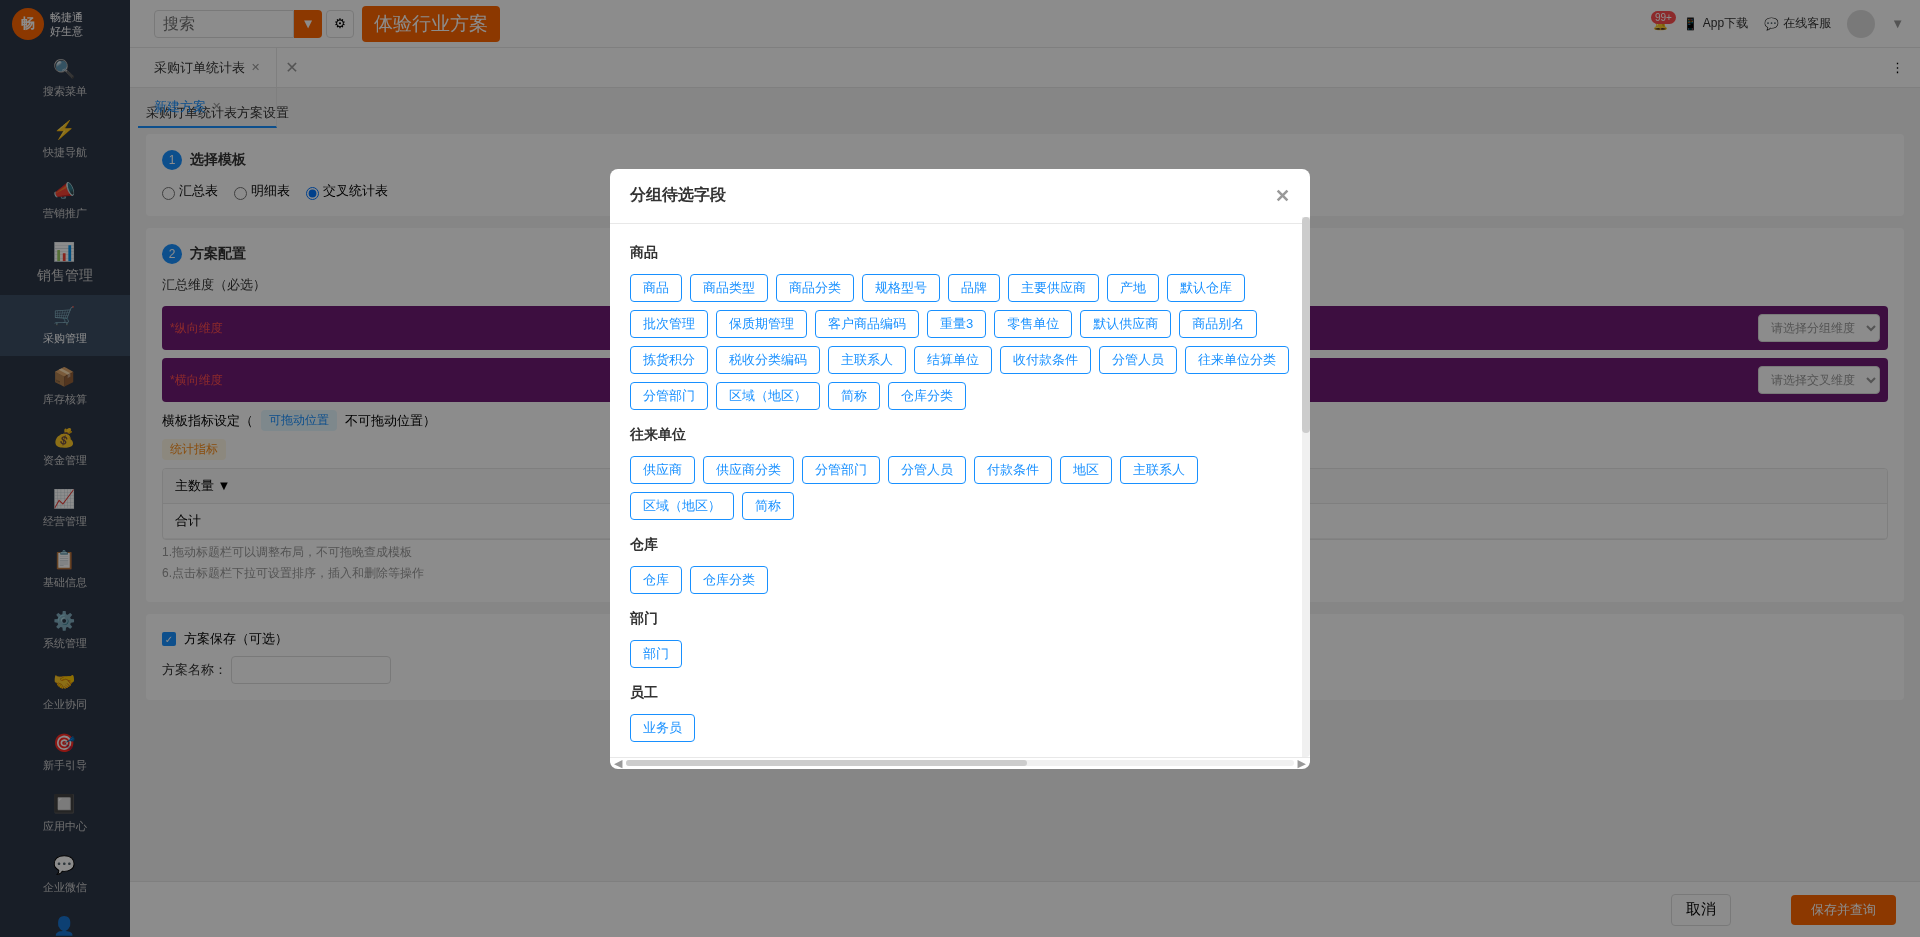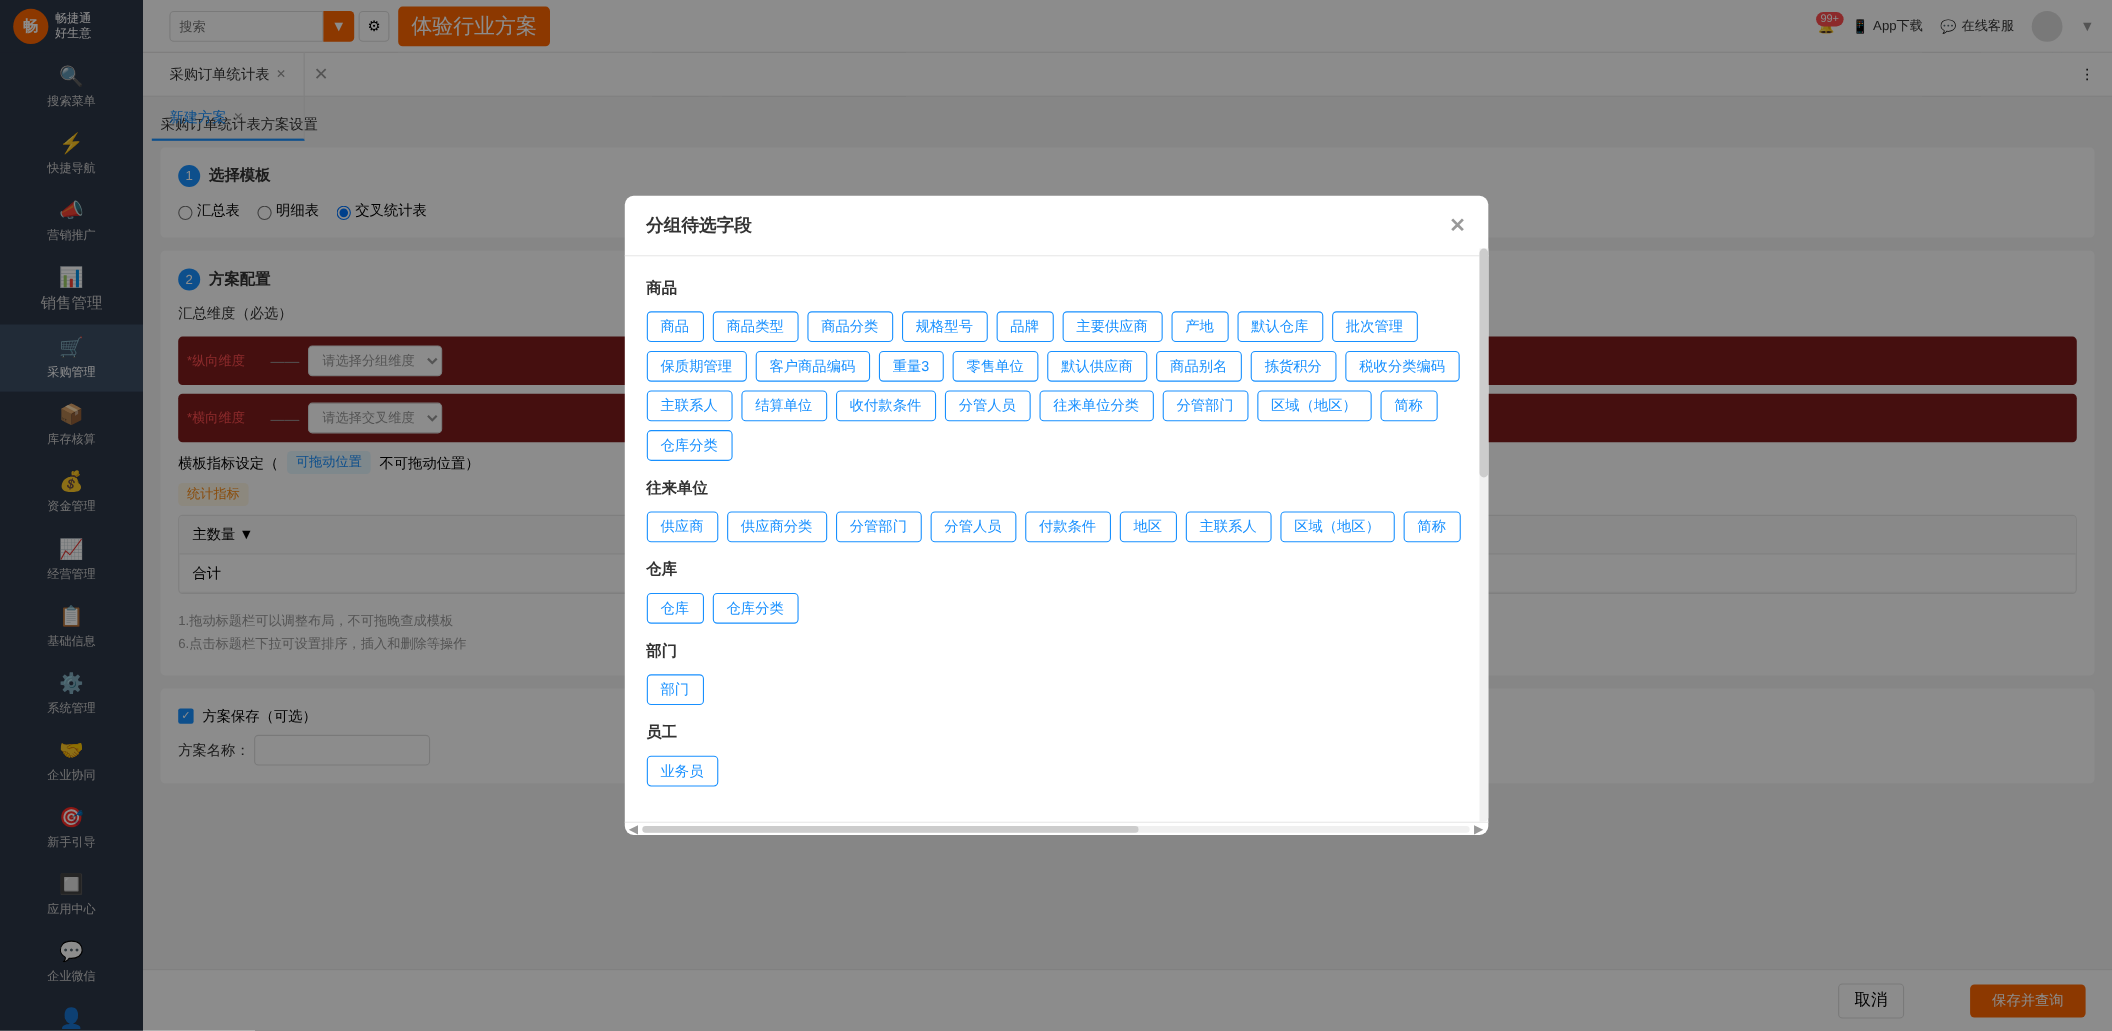--- a/index.html
+++ b/index.html
@@ -39,21 +39,21 @@
       display: flex;
       align-items: center;
       margin-left: 8px;
     }
     .header-search-input {
       width: 140px;
       height: 28px;
       border: 1px solid #ddd;
       border-radius: 4px 0 0 4px;
       padding: 0 8px;
-      font-size: 12px;
+      font-size: 16px;
     }
     .header-search-btn {
       width: 28px;
       height: 28px;
       background: #ff6600;
       border: none;
       border-radius: 0 4px 4px 0;
       color: #fff;
       cursor: pointer;
       display: flex;
@@ -234,23 +234,24 @@
       align-items: center;
       margin-bottom: 12px;
       font-size: 13px;
     }
     .required { color: #ff4d4f; }
 
     .dimension-row {
       display: flex;
       align-items: center;
       margin-bottom: 8px;
-      background: #7f1d1d;
+      background: #701a75;
       padding: 8px;
       border-radius: 4px;
+      justify-content: space-between;
     }
     .dim-label { color: #ff4d4f; margin-right: 8px; width: 60px; font-size: 12px; }
     .dim-arrow { color: #999; margin: 0 8px; }
     .dim-select {
       height: 28px;
       border: 1px solid #ddd;
       border-radius: 4px;
       padding: 0 8px;
       font-size: 12px;
       color: #999;
@@ -289,21 +290,21 @@
     }
     .table-cell:last-child { border-right: none; }
     .table-row-data {
       display: flex;
       border-bottom: 1px solid #f0f0f0;
     }
 
     .hints-section {
       font-size: 12px;
       color: #999;
-      margin-top: 16px;
+      margin-top: 4px;
     }
     .hints-section p { margin-bottom: 4px; }
 
     .save-option {
       display: flex;
       align-items: center;
       gap: 8px;
       font-size: 13px;
       margin-bottom: 8px;
     }
@@ -368,21 +369,21 @@
       top: 0; left: 0; right: 0; bottom: 0;
       background: rgba(0,0,0,0.45);
       z-index: 200;
       display: flex;
       align-items: center;
       justify-content: center;
     }
     .modal {
       background: #fff;
       border-radius: 8px;
-      width: 785px;
+      width: 700px;
       max-height: 600px;
       display: flex;
       flex-direction: column;
       position: relative;
     }
     .modal-header {
       display: flex;
       align-items: center;
       justify-content: space-between;
       padding: 16px 20px;

